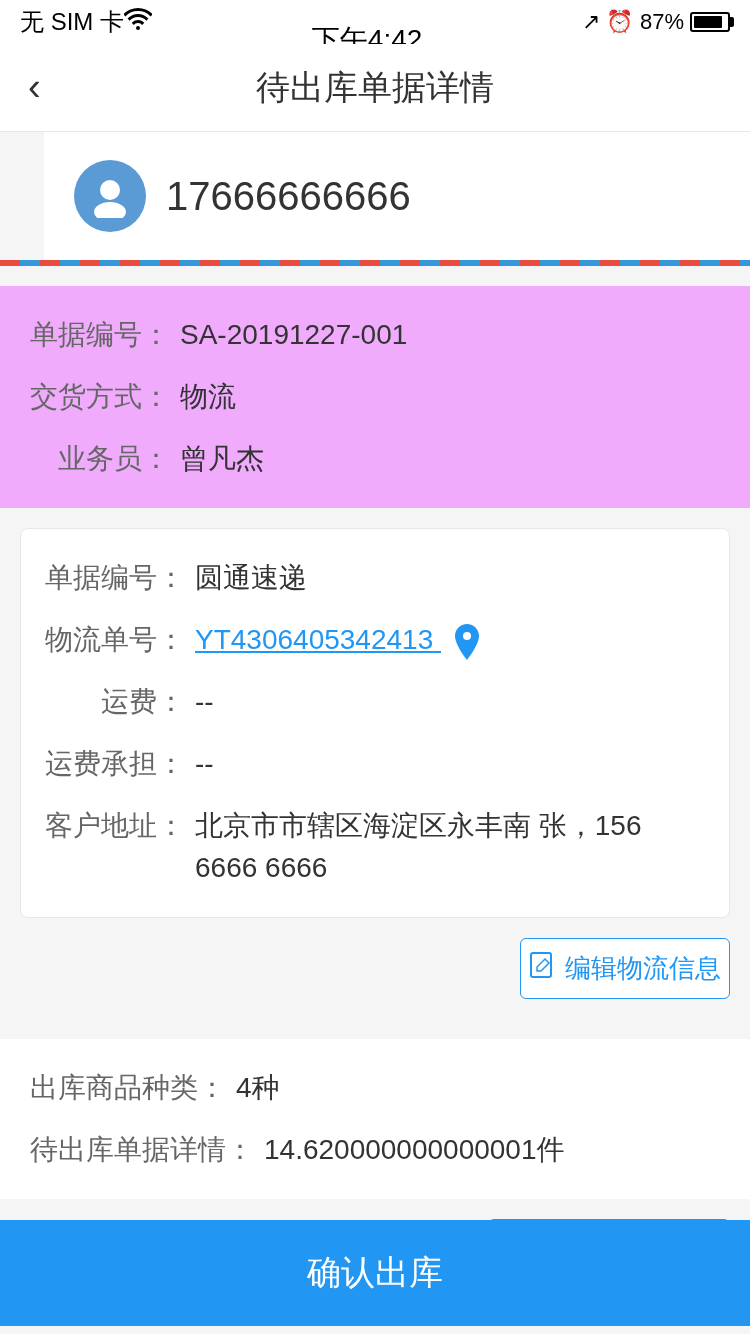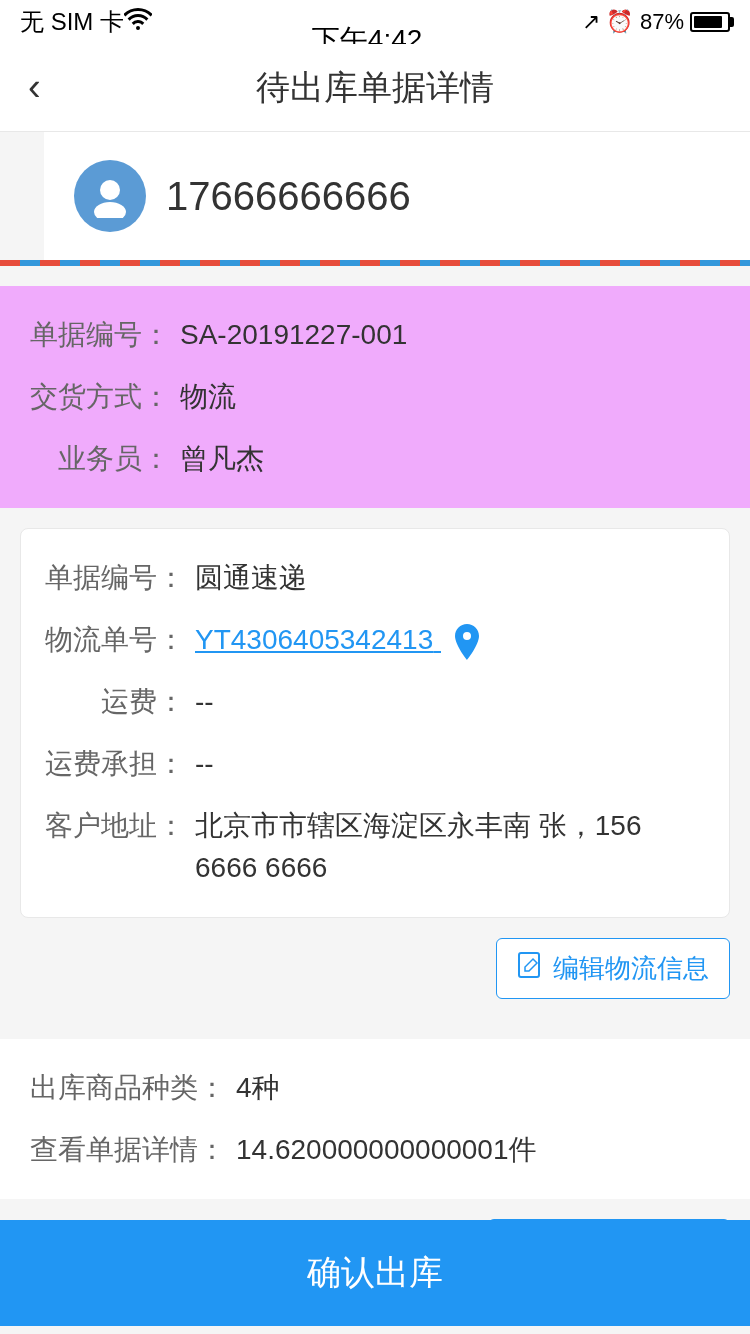--- a/index.html
+++ b/index.html
@@ -154,21 +154,21 @@
 
     
     .edit-btn-row {
       display: flex;
       justify-content: flex-end;
       padding: 20px 20px 0 20px;
     }
     .edit-btn {
       border: 1.5px solid #2196F3;
       border-radius: 6px;
-      padding: 12px 20px;
+      padding: 12px 8px;
       color: #2196F3;
       font-size: 26px;
       background: #fff;
       display: flex;
       align-items: flex-start;
       gap: 8px;
       cursor: pointer;
     }
 
     
@@ -320,21 +320,21 @@
 </div>
 
 <div class="section-gap"></div>
 
 <div class="stats-section">
   <div class="info-row">
     <span class="info-label">出库商品种类：</span>
     <span class="info-value">4种</span>
   </div>
   <div class="info-row">
-    <span class="info-label">查看单据详情：</span>
+    <span class="info-label">待出库单据详情：</span>
     <span class="info-value">14.620000000000001件</span>
   </div>
 </div>
 
 <div class="view-btn-row">
   <button class="view-btn">
     <span>
       <svg width="28" height="28" viewBox="0 0 28 28" fill="none" xmlns="http://www.w3.org/2000/svg">
         <rect x="2" y="2" width="24" height="24" rx="2" stroke="#2196F3" stroke-width="2" fill="none"></rect>
         <line x1="7" y1="9" x2="21" y2="9" stroke="#2196F3" stroke-width="2"></line>

